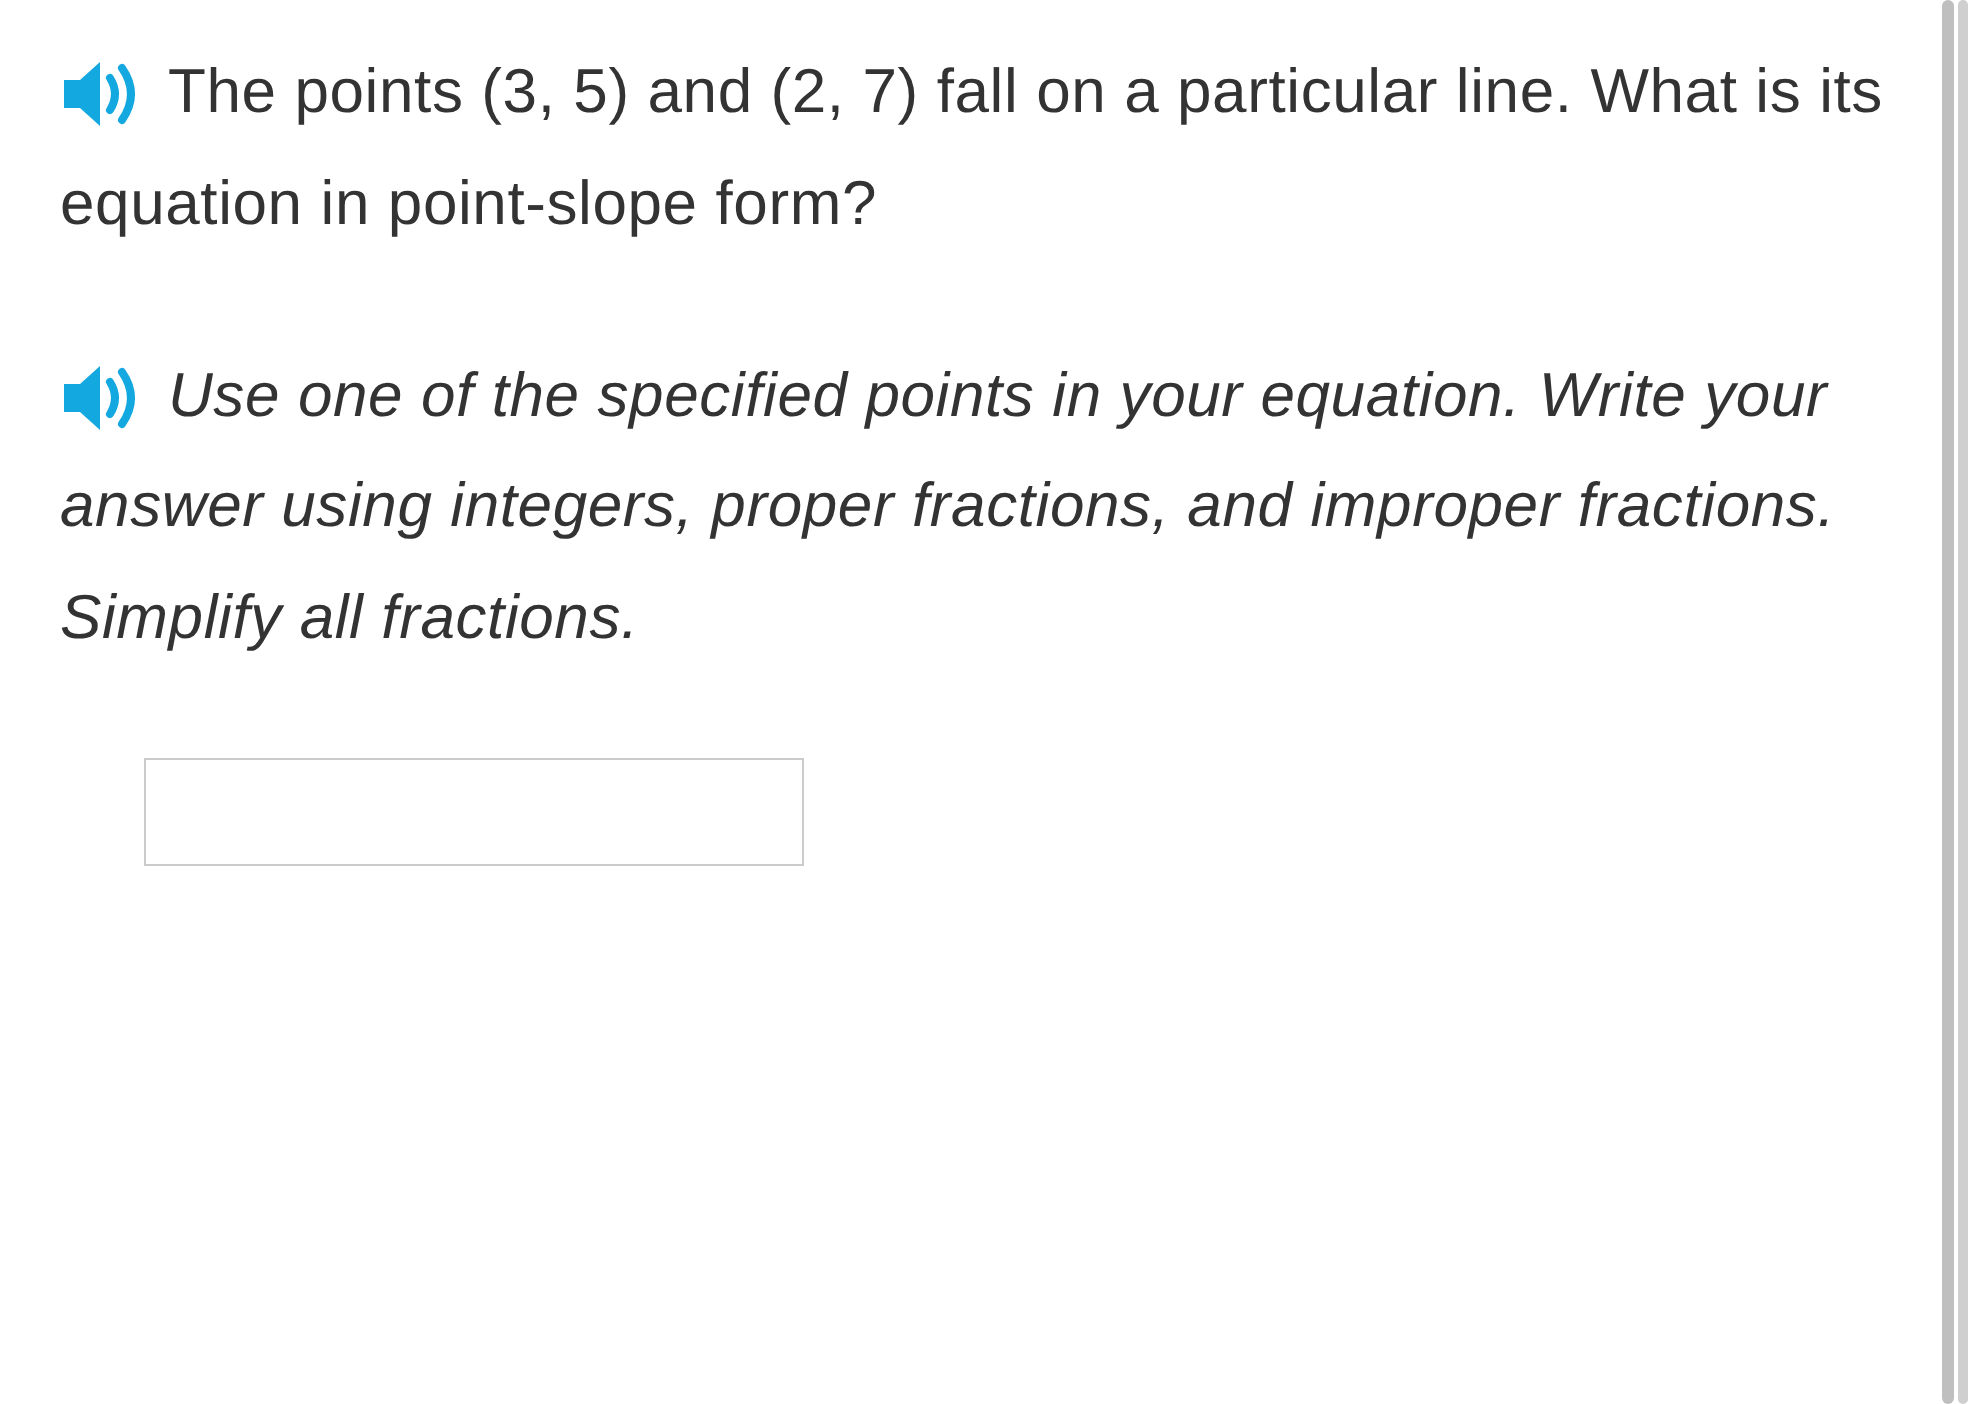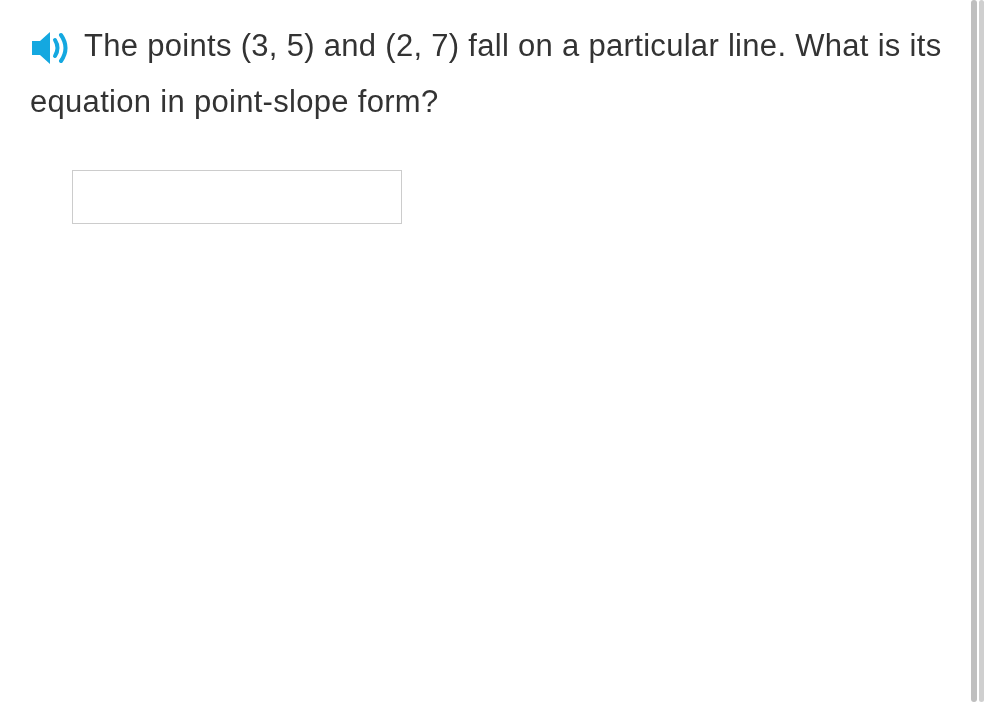--- a/index.html
+++ b/index.html
@@ -80,20 +80,29 @@
   <div class="question-block">
     <span class="speaker-icon">
       <svg width="42" height="36" viewBox="0 0 42 36">
         <path d="M 2 11 L 10 11 L 20 2 L 20 34 L 10 25 L 2 25 Z" fill="#14a8e0"></path>
         <path d="M 25 10 Q 30 18 25 26" stroke="#14a8e0" stroke-width="4" fill="none" stroke-linecap="round"></path>
         <path d="M 31 5 Q 40 18 31 31" stroke="#14a8e0" stroke-width="4" fill="none" stroke-linecap="round"></path>
       </svg>
     </span><span class="text-line">The points (3, 5) and (2, 7) fall on a particular line. What is its equation in point-slope form?</span>
   </div>
 
+  <div class="instruction-block">
+    <span class="speaker-icon">
+      <svg width="42" height="36" viewBox="0 0 42 36">
+        <path d="M 2 11 L 10 11 L 20 2 L 20 34 L 10 25 L 2 25 Z" fill="#14a8e0"></path>
+        <path d="M 25 10 Q 30 18 25 26" stroke="#14a8e0" stroke-width="4" fill="none" stroke-linecap="round"></path>
+        <path d="M 31 5 Q 40 18 31 31" stroke="#14a8e0" stroke-width="4" fill="none" stroke-linecap="round"></path>
+      </svg>
+    </span><span class="text-line italic-text">Use one of the specified points in your equation. Write your answer using integers, proper fractions, and improper fractions. Simplify all fractions.</span>
+  </div>
 
   <div class="answer-input-wrapper">
     <input type="text" class="answer-input" value="" style="">
   </div>
 </div>
 
 <div class="right-border">
   <div class="line1"></div>
   <div class="line2"></div>
 </div>

